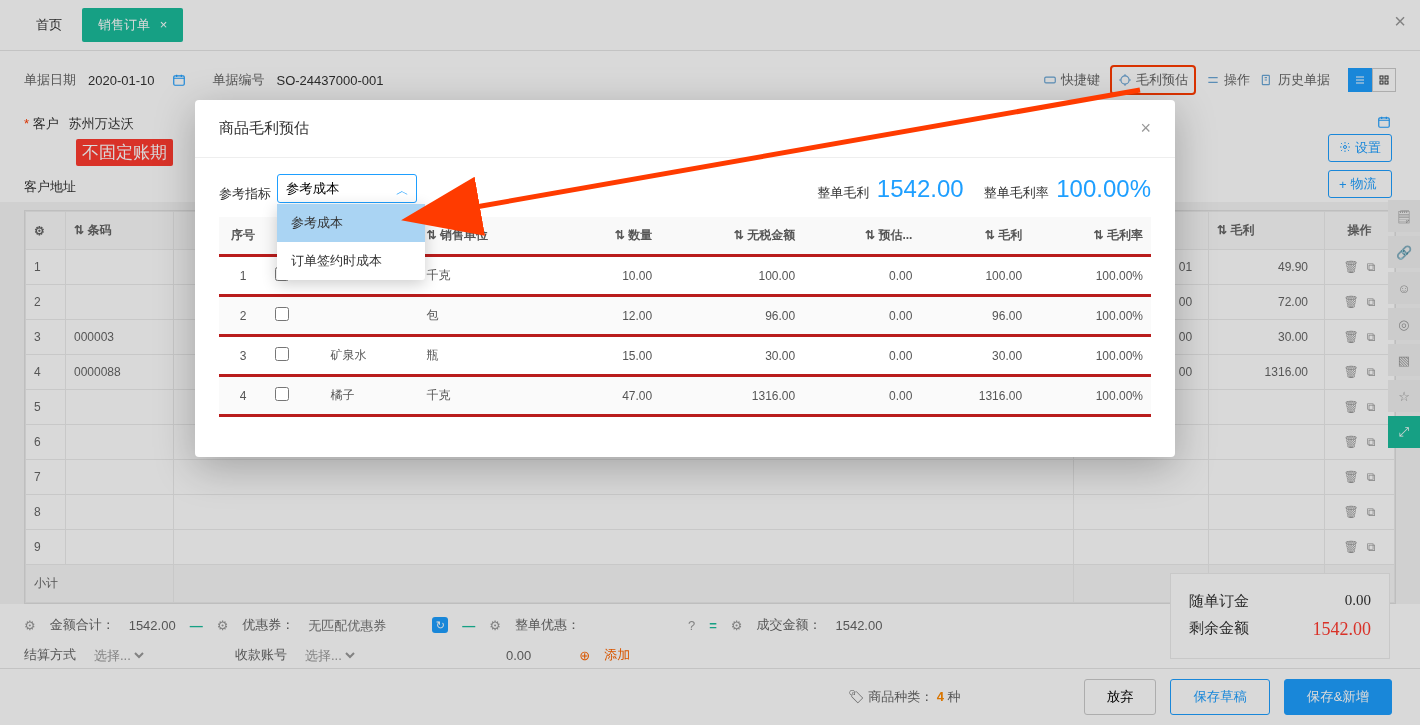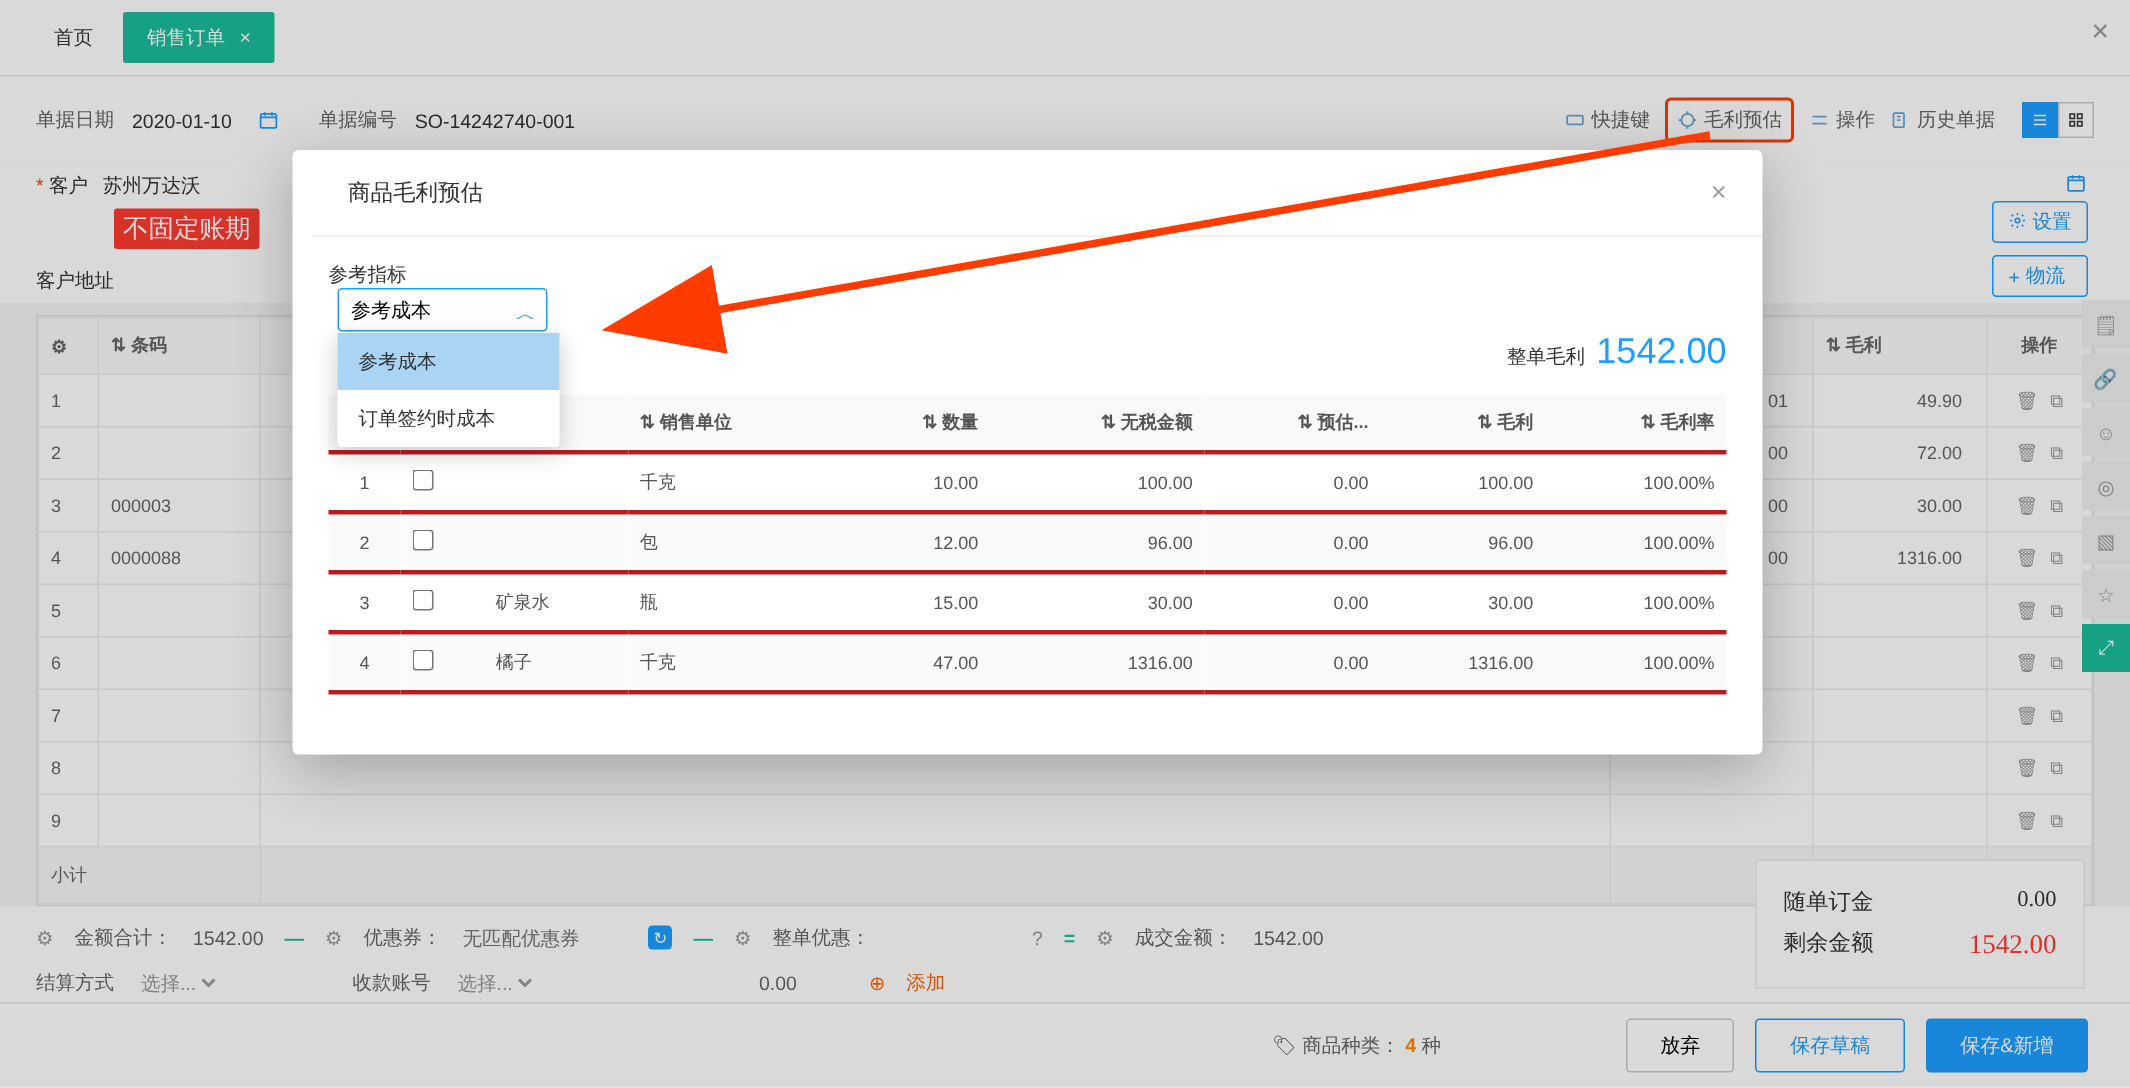--- a/index.html
+++ b/index.html
@@ -54,23 +54,23 @@
     .sku-count { color: #666; margin-right: auto; margin-left: 820px; }
     .sku-count strong { color: #ff8a00; }
     .btn { padding: 8px 22px; border-radius: 3px; cursor: pointer; border: 1px solid #ccc; background: #fff; }
     .btn-primary { background: #1e9fff; color: #fff; border-color: #1e9fff; }
     .side-float { position: absolute; right: 0; top: 200px; display: flex; flex-direction: column; gap: 4px; }
     .side-float div { width: 32px; height: 32px; background: #f0f0f0; display: flex; align-items: center; justify-content: center; color: #999; cursor: pointer; }
     .side-float .sf-green { background: #1abc9c; color: #fff; }
     
     .modal-mask { position: absolute; inset: 0; background: rgba(0,0,0,0.15); }
     .modal { position: absolute; top: 100px; left: 195px; width: 980px; background: #fff; border-radius: 4px; box-shadow: 0 10px 40px rgba(0,0,0,0.25); }
-    .modal-head { padding: 18px 24px; font-size: 15px; font-weight: 500; border-bottom: 1px solid #eee; display: flex; align-items: center; margin-left: 13px; }
+    .modal-head { padding: 18px 24px; font-size: 15px; font-weight: 500; border-bottom: 1px solid #eee; display: flex; align-items: center; }
     .modal-head .mclose { margin-left: auto; font-size: 18px; color: #999; cursor: pointer; }
-    .modal-filter { padding: 16px 24px 8px; display: flex; align-items: flex-start; flex-direction: column; }
+    .modal-filter { padding: 16px 24px 8px; display: flex; align-items: flex-end; }
     .sel-wrap { position: relative; display: inline-block; margin-left: 6px; }
     .sel-input { width: 140px; padding: 6px 8px; border: 1px solid #1e9fff; border-radius: 3px; cursor: pointer; }
     .sel-arrow { position: absolute; right: 8px; top: 8px; color: #1e9fff; }
     .sel-dropdown { position: absolute; top: 30px; left: 0; width: 148px; background: #fff; box-shadow: 0 4px 16px rgba(0,0,0,0.2); border-radius: 3px; z-index: 5; }
     .sel-opt { padding: 10px 14px; cursor: pointer; }
     .sel-opt.selected { background: #aad4f3; }
     .modal-sum { margin-left: auto; display: flex; align-items: baseline; gap: 20px; }
     .modal-sum .big { color: #1e9fff; font-size: 24px; font-weight: 500; margin-left: 4px; }
     .mtable { width: calc(100% - 48px); margin: 6px 24px 40px; border-collapse: collapse; }
     .mtable th, .mtable td { padding: 10px 8px; font-size: 12px; border-bottom: 3px solid #b91c1c; text-align: right; color: #555; }
@@ -98,21 +98,21 @@
 <div class="form-head">
   <span class="lbl">单据日期</span>
   <span class="val">2020-01-10</span>
   <span class="cal-icon">
     <svg viewBox="0 0 24 24" width="14" height="14" fill="none" stroke="currentColor" stroke-width="2">
         <rect x="3" y="5" width="18" height="16" rx="2"></rect>
         <path d="M3 9h18M8 3v4M16 3v4"></path>
       </svg>
   </span>
   <span class="lbl" style="margin-left:14px">单据编号</span>
-  <span class="val">SO-14242740-001</span>
+  <span class="val">SO-24437000-001</span>
   <div class="toolbar">
     <span class="tool-item">
       <span class="ic"><svg viewBox="0 0 24 24" width="14" height="14" fill="none" stroke="currentColor" stroke-width="2">
             <rect x="3" y="7" width="18" height="10" rx="2"></rect>
           </svg></span>
       <span>快捷键</span>
     </span>
     <span class="tool-item tool-highlighted">
       <span class="ic"><svg viewBox="0 0 24 24" width="14" height="14" fill="none" stroke="currentColor" stroke-width="2">
             <circle cx="12" cy="12" r="7"></circle>
@@ -405,20 +405,24 @@
       <div class="sel-dropdown">
         <div class="sel-opt selected">参考成本</div>
         <div class="sel-opt">订单签约时成本</div>
       </div>
     </span>
     <div class="modal-sum">
       <span>
         <span>整单毛利</span>
         <span class="big">1542.00</span>
       </span>
+      <span>
+        <span>整单毛利率</span>
+        <span class="big">100.00%</span>
+      </span>
     </div>
   </div>
   <table class="mtable">
     <thead>
       <tr>
         <th>序号</th>
         <th class="lf"></th>
         <th class="lf"></th>
         <th class="lf"><span>⇅ </span><span>销售单位</span></th>
         <th><span>⇅ </span><span>数量</span></th>

